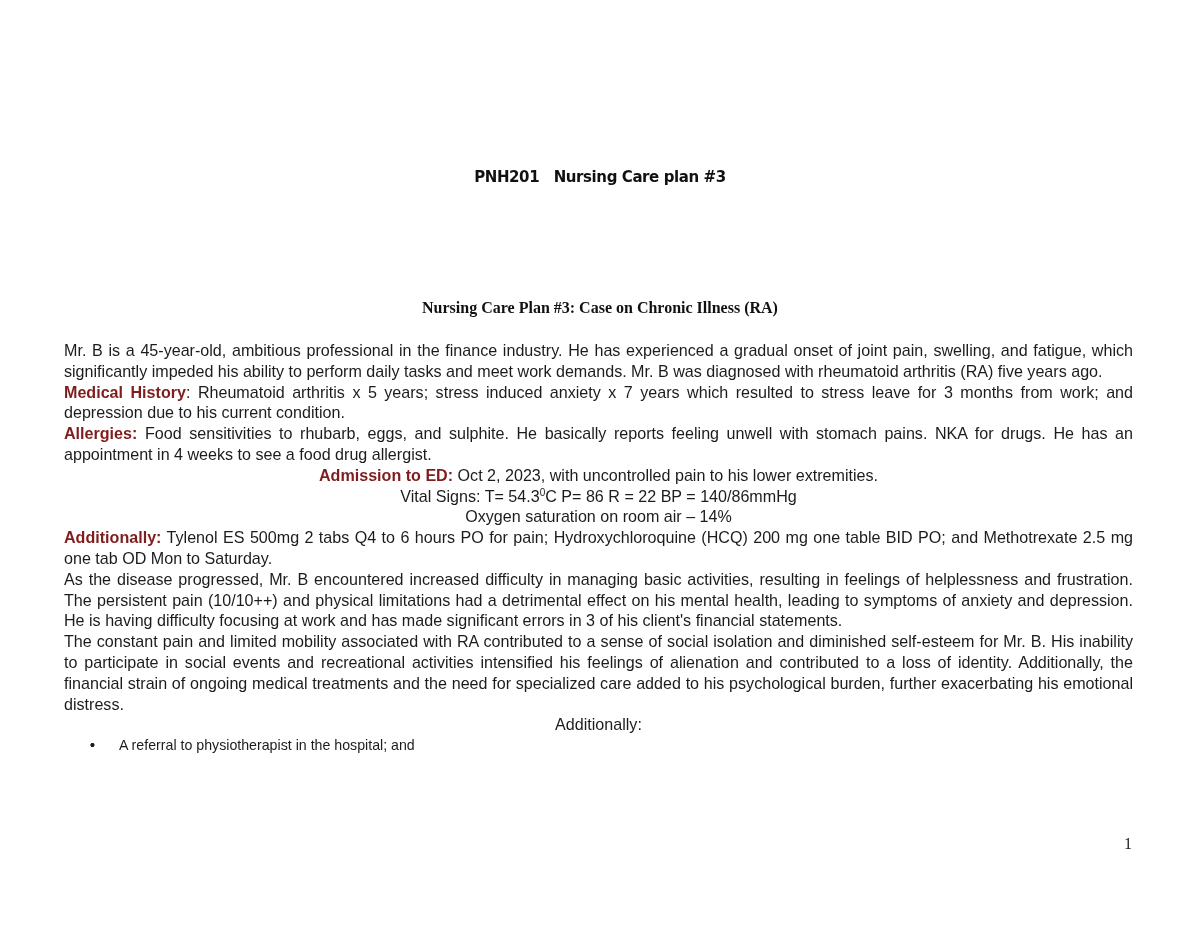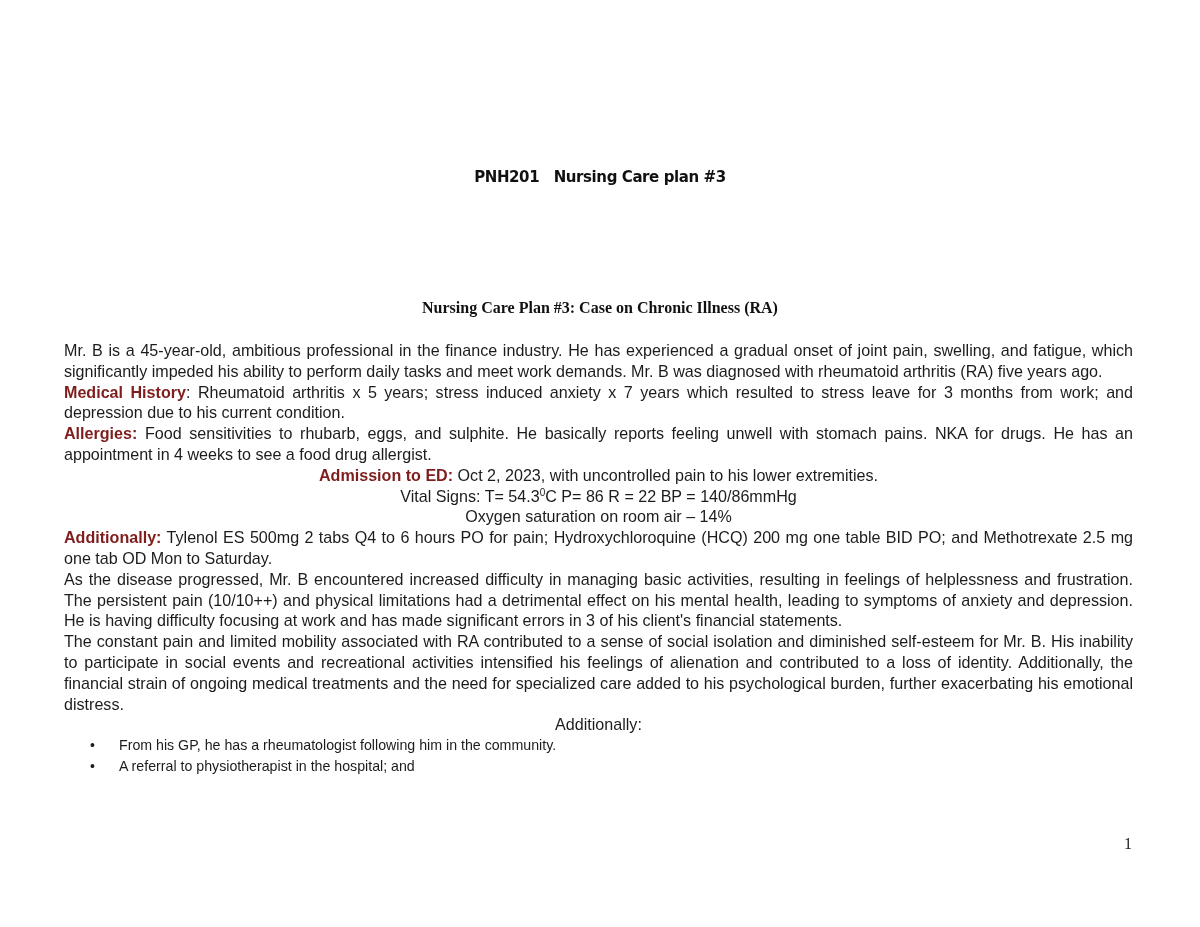--- a/index.html
+++ b/index.html
@@ -125,21 +125,20 @@
 
     <p class="para">As the disease progressed, Mr. B encountered increased difficulty in managing basic activities, resulting in feelings of helplessness and frustration. The persistent pain (10/10++) and physical limitations had a detrimental effect on his mental health, leading to symptoms of anxiety and depression. He is having difficulty focusing at work and has made significant errors in 3 of his client's financial statements.</p>
 
     <p class="para">The constant pain and limited mobility associated with RA contributed to a sense of social isolation and diminished self-esteem for Mr. B. His inability to participate in social events and recreational activities intensified his feelings of alienation and contributed to a loss of identity. Additionally, the financial strain of ongoing medical treatments and the need for specialized care added to his psychological burden, further exacerbating his emotional distress.</p>
 
     <p class="para left">Additionally:</p>
 
     <ul class="bullets">
       <li>
         <span class="bullet">•</span>
-        <span>From his GP, he has a rheumatologist following him in the community.</span>
       </li>
       <li>
         <span class="bullet">•</span>
         <span>A referral to physiotherapist in the hospital; and</span>
       </li>
     </ul>
   </div>
 
   <div class="page-number">1</div>
 </div>

